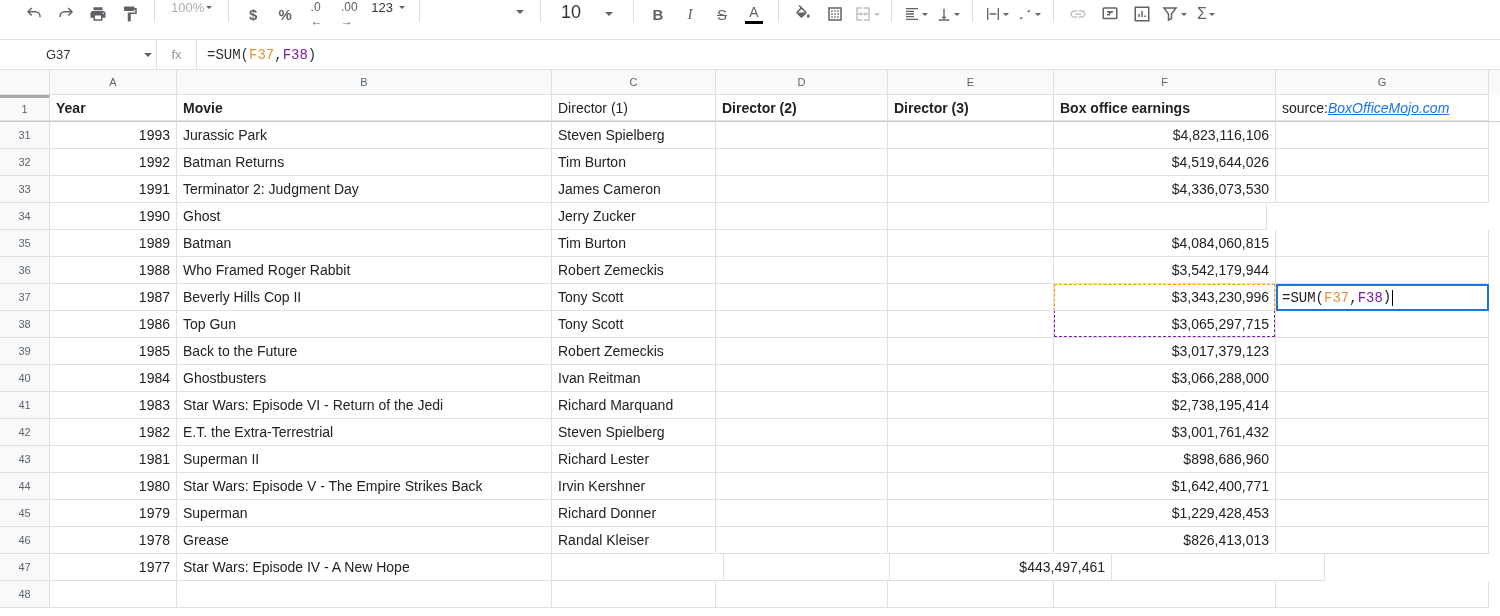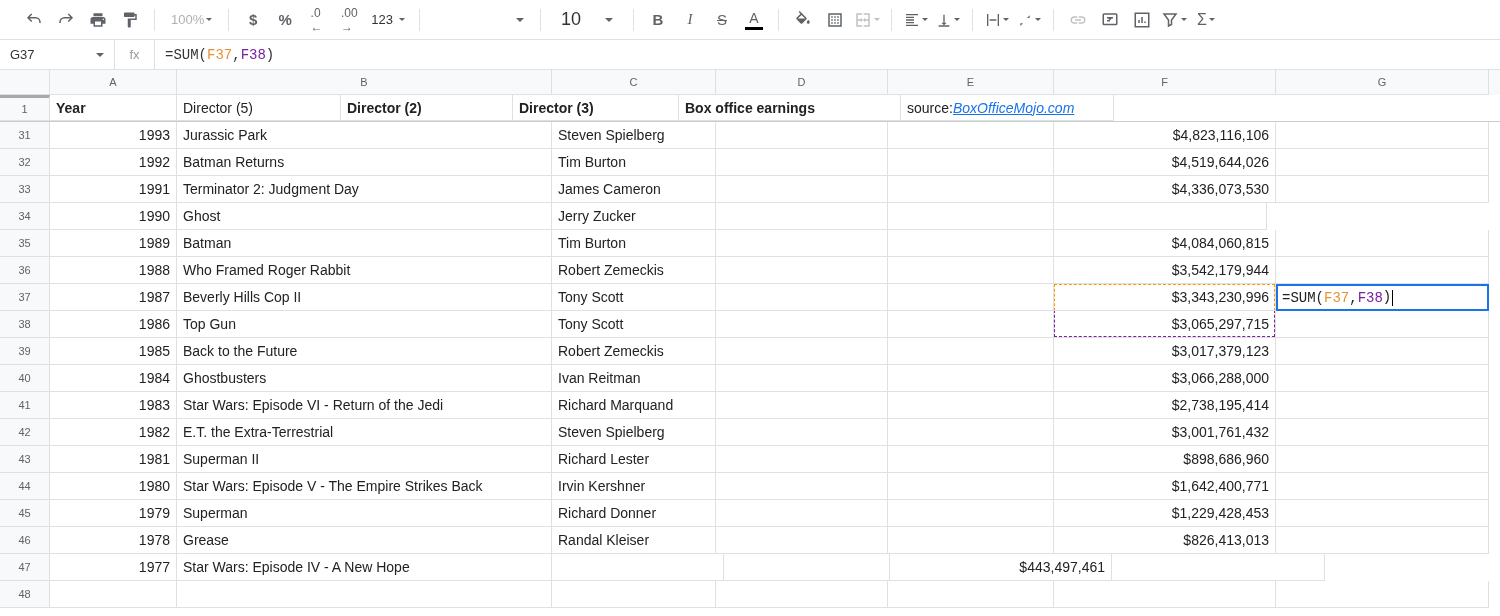--- a/index.html
+++ b/index.html
@@ -1,27 +1,27 @@
 <!DOCTYPE html>
 <html><head>
   <meta charset="utf-8">
   <style>
     * { box-sizing: border-box; margin: 0; padding: 0; }
     body { font-family: Arial, sans-serif; font-size: 13px; color: #333; background: #fff; overflow: hidden; }
     
-    .toolbar { display: flex; align-items: center; height: 40px; padding: 0 20px; gap: 4px; border-bottom: 1px solid #e0e0e0; }
+    .toolbar { display: flex; align-items: flex-start; height: 40px; padding: 0 20px; gap: 4px; border-bottom: 1px solid #e0e0e0; }
     .toolbar-btn { width: 28px; height: 28px; display: flex; align-items: center; justify-content: center; cursor: pointer; border-radius: 3px; color: #5f6368; }
     .toolbar-sep { width: 1px; height: 22px; background: #e0e0e0; margin: 0 6px; }
     .toolbar-text { color: #b0b0b0; font-size: 13px; padding: 0 6px; display: flex; align-items: center; }
     .toolbar-dropdown { color: #333; font-size: 13px; padding: 0 4px; display: flex; align-items: center; gap: 4px; cursor: pointer; }
     .font-box { width: 100px; height: 24px; display: flex; align-items: center; justify-content: flex-end; padding: 0 6px; cursor: pointer; color: #5f6368; }
     .fontsize-box { width: 40px; height: 24px; display: flex; align-items: center; justify-content: center; font-size: 18px; color: #333; }
     
     .formula-bar { display: flex; align-items: center; height: 30px; border-bottom: 1px solid #e0e0e0; }
-    .name-box { width: 115px; height: 100%; display: flex; align-items: center; padding: 0 10px; font-size: 13px; border-right: 1px solid #e0e0e0; }
+    .name-box { width: 115px; height: 100%; display: flex; align-items: center; padding: 0 4px; font-size: 13px; border-right: 1px solid #e0e0e0; margin-left: 42px; }
     .name-box-caret { margin-left: auto; color: #5f6368; }
     .fx-label { width: 40px; display: flex; align-items: center; justify-content: center; color: #999; font-size: 13px; border-right: 1px solid #e0e0e0; height: 100%; }
     .formula-input { flex: 1; padding: 0 10px; font-size: 14px; font-family: 'Courier New', monospace; display: flex; align-items: center; height: 100%;}
     
     .sheet { display: flex; flex-direction: column; user-select: none;}
     .corner { width: 50px; height: 25px; background: #f8f9fa; border-right: 1px solid #e0e0e0; border-bottom: 1px solid #e0e0e0; flex: none; }
     .col-headers { display: flex; height: 25px; background: #f8f9fa; }
     .col-h { border-right: 1px solid #e0e0e0; border-bottom: 1px solid #e0e0e0; display: flex; align-items: center; justify-content: center; font-size: 11px; color: #5f6368; flex: none; }
     .row { display: flex; height: 27px; }
     .row-h { width: 50px; border-right: 1px solid #e0e0e0; border-bottom: 1px solid #e0e0e0; background: #f8f9fa; display: flex; align-items: center; justify-content: center; font-size: 11px; color: #5f6368; flex: none; }
@@ -204,21 +204,22 @@
     <div class="col-h wC">C</div>
     <div class="col-h wD">D</div>
     <div class="col-h wE">E</div>
     <div class="col-h wF">F</div>
     <div class="col-h wG">G</div>
   </div>
 
   <div class="row header-row">
     <div class="row-h">1</div>
     <div class="cell wA bold">Year</div>
-    <div class="cell wC">Director (5)</div>
+    <div class="cell wB bold">Movie</div>
+    <div class="cell wC">Director (1)</div>
     <div class="cell wD bold">Director (2)</div>
     <div class="cell wE bold">Director (3)</div>
     <div class="cell wF bold">Box office earnings</div>
     <div class="cell wG">
       <span>source: </span>
         <span class="link-text">BoxOfficeMojo.com</span>
     </div>
   </div>
 
   <div id="rows-container">

